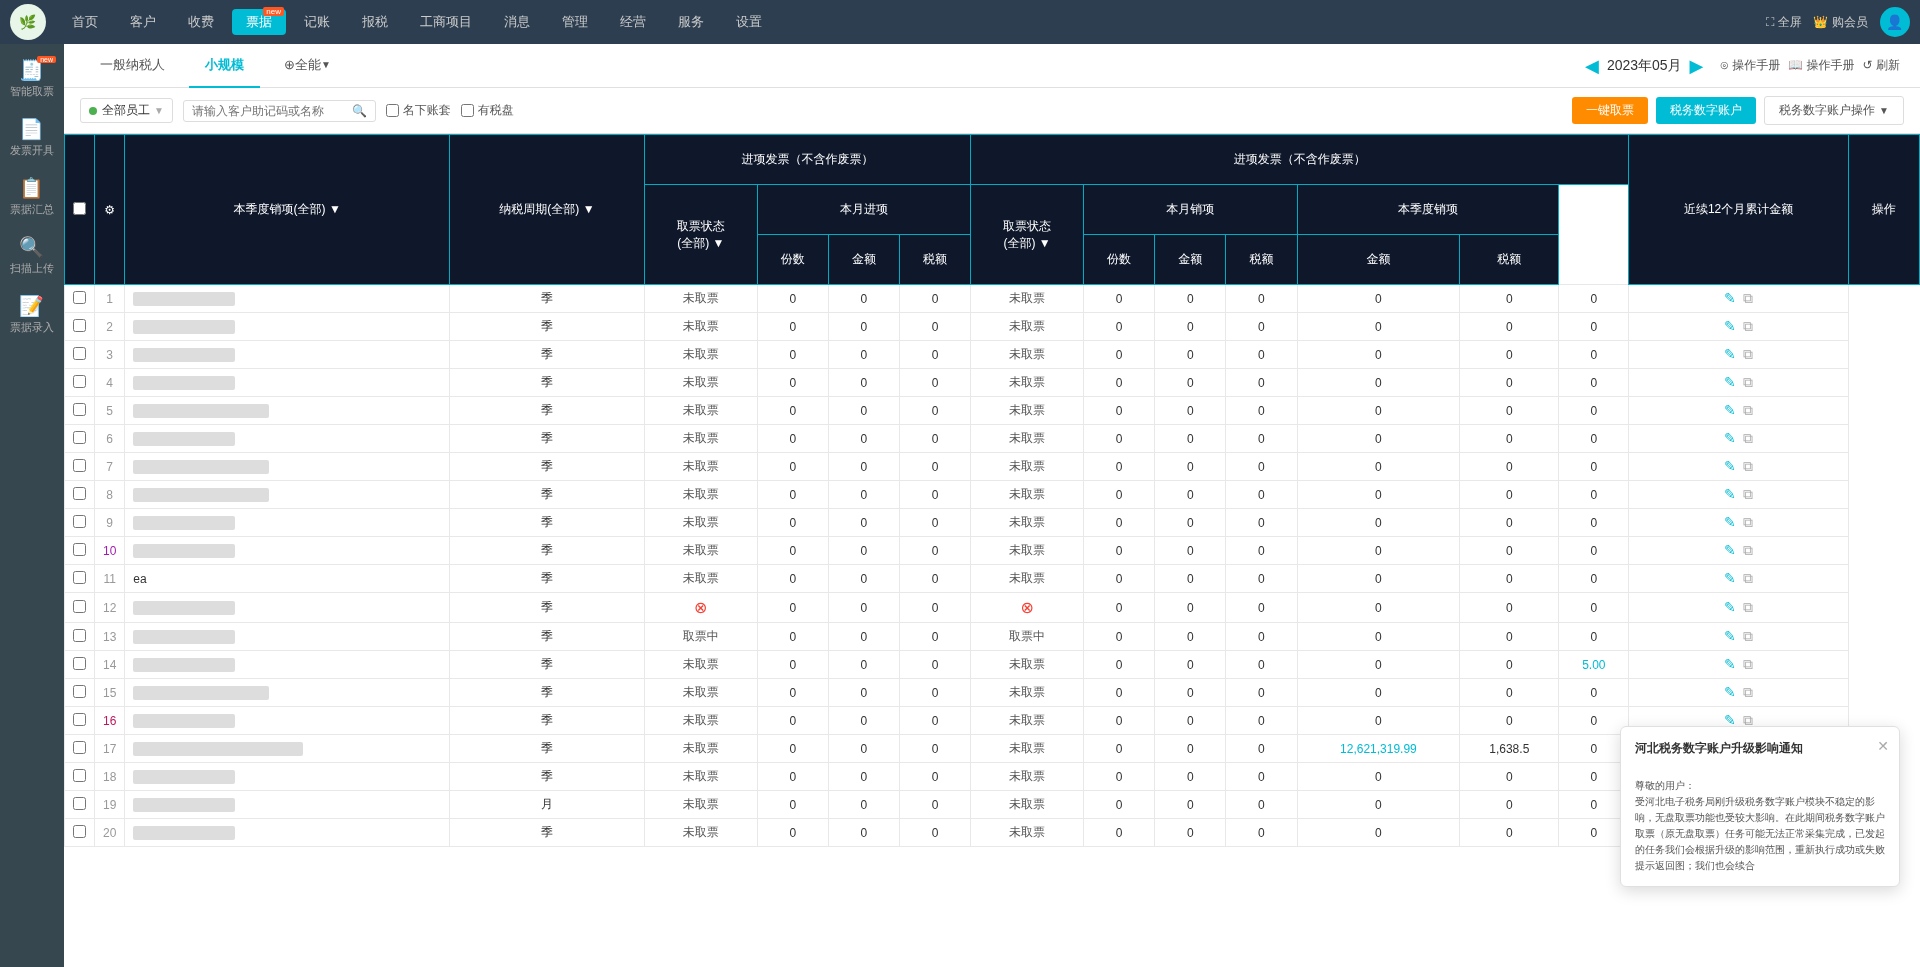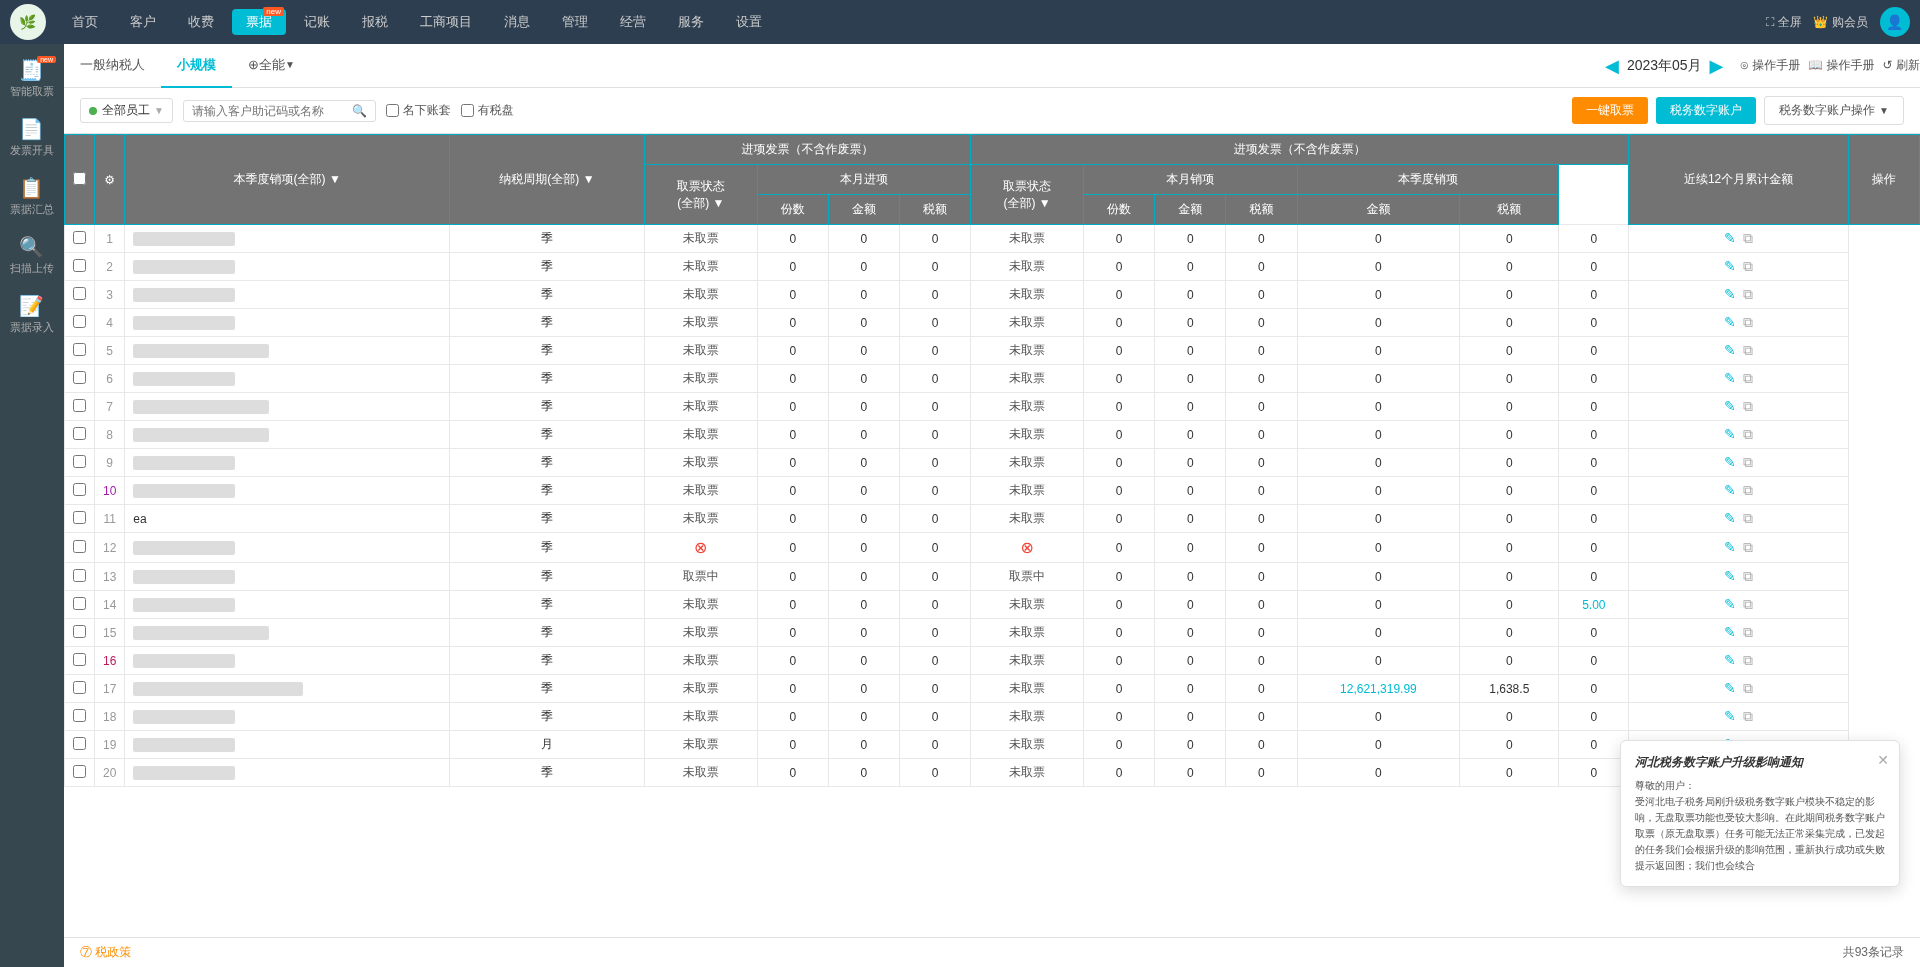--- a/index.html
+++ b/index.html
@@ -98,24 +98,25 @@
       background: #f0f2f5;
       display: flex;
       flex-direction: column;
       overflow: hidden;
     }
 
     
     .sub-tabs {
       background: #fff;
       border-bottom: 1px solid #e0e0e0;
-      padding: 0 0;
+      padding: 0 20px;
       display: flex;
       align-items: center;
       height: 44px;
+      gap: 8px;
     }
     .sub-tab {
       padding: 10px 16px;
       cursor: pointer;
       color: #555;
       border-bottom: 2px solid transparent;
       font-size: 13px;
       height: 44px;
       display: flex; align-items: center;
     }
@@ -215,23 +216,23 @@
       overflow-y: auto;
       overflow-x: auto;
       background: #fff;
     }
     table {
       width: 100%;
       border-collapse: collapse;
       font-size: 12px;
     }
     thead tr th {
-      background: #737373;
+      background: #0f172a;
       color: #fff;
-      padding: 6px 8px;
+      padding: 16px 8px;
       text-align: center;
       border: 1px solid #00acc1;
       white-space: nowrap;
       font-weight: normal;
     }
     tbody tr td {
       padding: 5px 8px;
       border: 1px solid #e8e8e8;
       text-align: center;
       white-space: nowrap;
@@ -267,23 +268,22 @@
     }
     .notification-popup .close-btn {
       position: absolute;
       top: 8px; right: 10px;
       cursor: pointer;
       color: #aaa;
       font-size: 14px;
     }
     .notification-popup .notif-title {
       font-weight: bold;
-      margin-bottom: 6px;
+      margin-bottom: 20px;
       color: #333;
-      font-style: italic;
     }
     .notification-popup .notif-body {
       color: #555;
       font-size: 10px;
     }
   </style>
 </head>
 <body>
 
 <div class="top-nav">
@@ -846,24 +846,20 @@
     <td>0</td>
     <td>
       <span style="color:#00bcd4;cursor:pointer;font-size:14px;">✎</span>
       <span style="color:#aaa;cursor:pointer;font-size:14px;margin-left:4px;">⧉</span>
     </td>
   </tr>
           </tbody>
       </table>
     </div>
 
-    <div class="table-footer">
-      <span>⑦ 税政策</span>
-      <span style="margin-left:auto; color:#666;">共93条记录</span>
-    </div>
 
   </div>
 </div>
 
 <div class="notification-popup">
   <span class="close-btn">✕</span>
   <div class="notif-title">河北税务数字账户升级影响通知</div>
   <div class="notif-body">
     <p>尊敬的用户：</p>
     <p>受河北电子税务局刚升级税务数字账户模块不稳定的影响，无盘取票功能也受较大影响。在此期间税务数字账户取票（原无盘取票）任务可能无法正常采集完成，已发起的任务我们会根据升级的影响范围，重新执行成功或失败提示返回图；我们也会续合</p>

